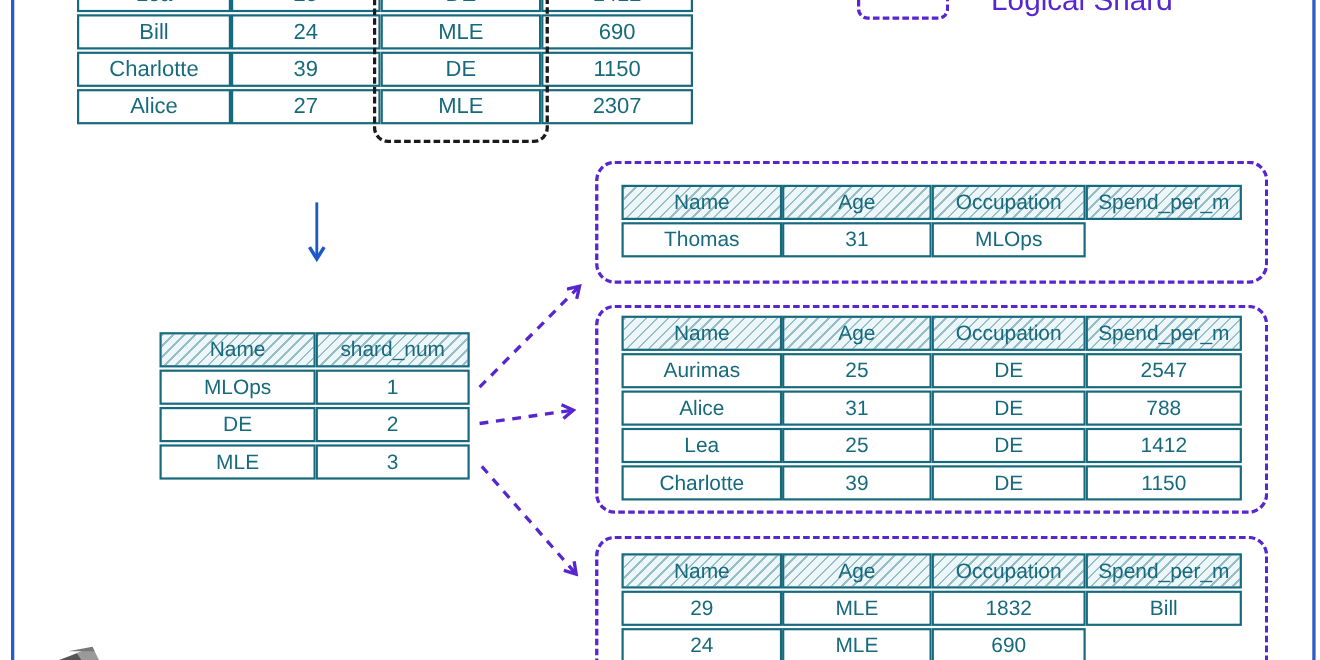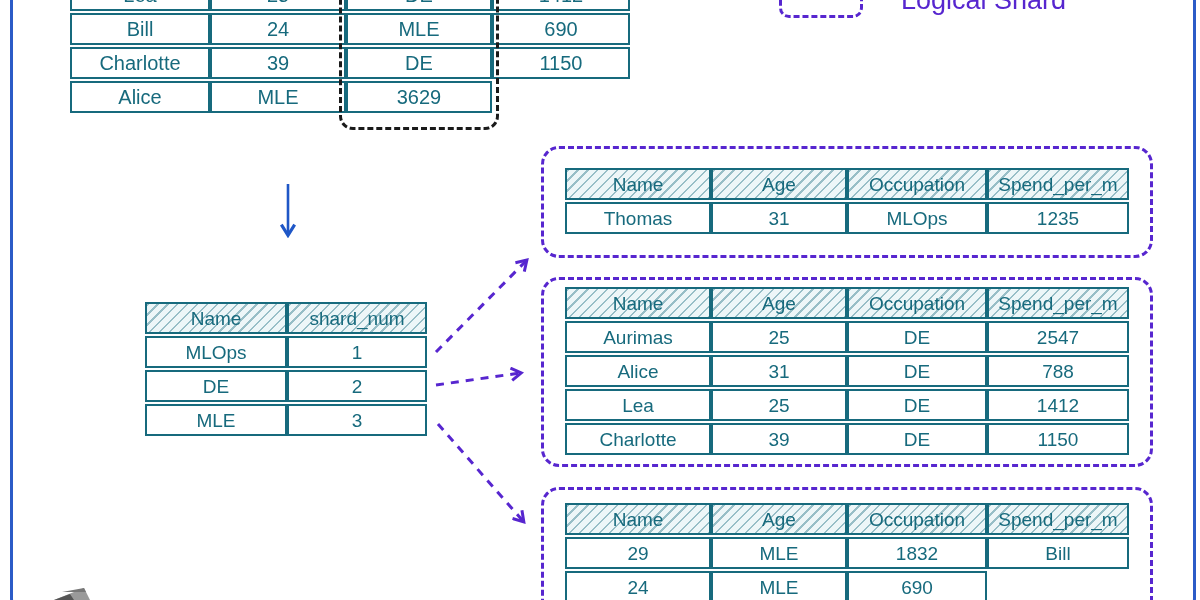--- a/index.html
+++ b/index.html
@@ -55,22 +55,23 @@
     <div class="cell">1412</div>
     <div class="cell">Bill</div>
     <div class="cell">24</div>
     <div class="cell">MLE</div>
     <div class="cell">690</div>
     <div class="cell">Charlotte</div>
     <div class="cell">39</div>
     <div class="cell">DE</div>
     <div class="cell">1150</div>
     <div class="cell">Alice</div>
+    <div class="cell">27</div>
     <div class="cell">MLE</div>
-    <div class="cell">3629</div>
+    <div class="cell">2307</div>
   </div>
 
   <div class="occbox"></div>
 
   <div class="legend-swatch"></div>
   <div class="legend-label">Logical Shard</div>
 
   <div class="tbl t-map">
     <div class="cell h">Name</div>
     <div class="cell h">shard_num</div>
@@ -87,21 +88,20 @@
   <div class="shardbox sb3"></div>
 
   <div class="tbl t-shard t-s1">
     <div class="cell h">Name</div>
     <div class="cell h">Age</div>
     <div class="cell h">Occupation</div>
     <div class="cell h">Spend_per_m</div>
     <div class="cell">Thomas</div>
     <div class="cell">31</div>
     <div class="cell">MLOps</div>
-    <div class="cell">1235</div>
   </div>
 
   <div class="tbl t-shard t-s2">
     <div class="cell h">Name</div>
     <div class="cell h">Age</div>
     <div class="cell h">Occupation</div>
     <div class="cell h">Spend_per_m</div>
     <div class="cell">Aurimas</div>
     <div class="cell">25</div>
     <div class="cell">DE</div>

